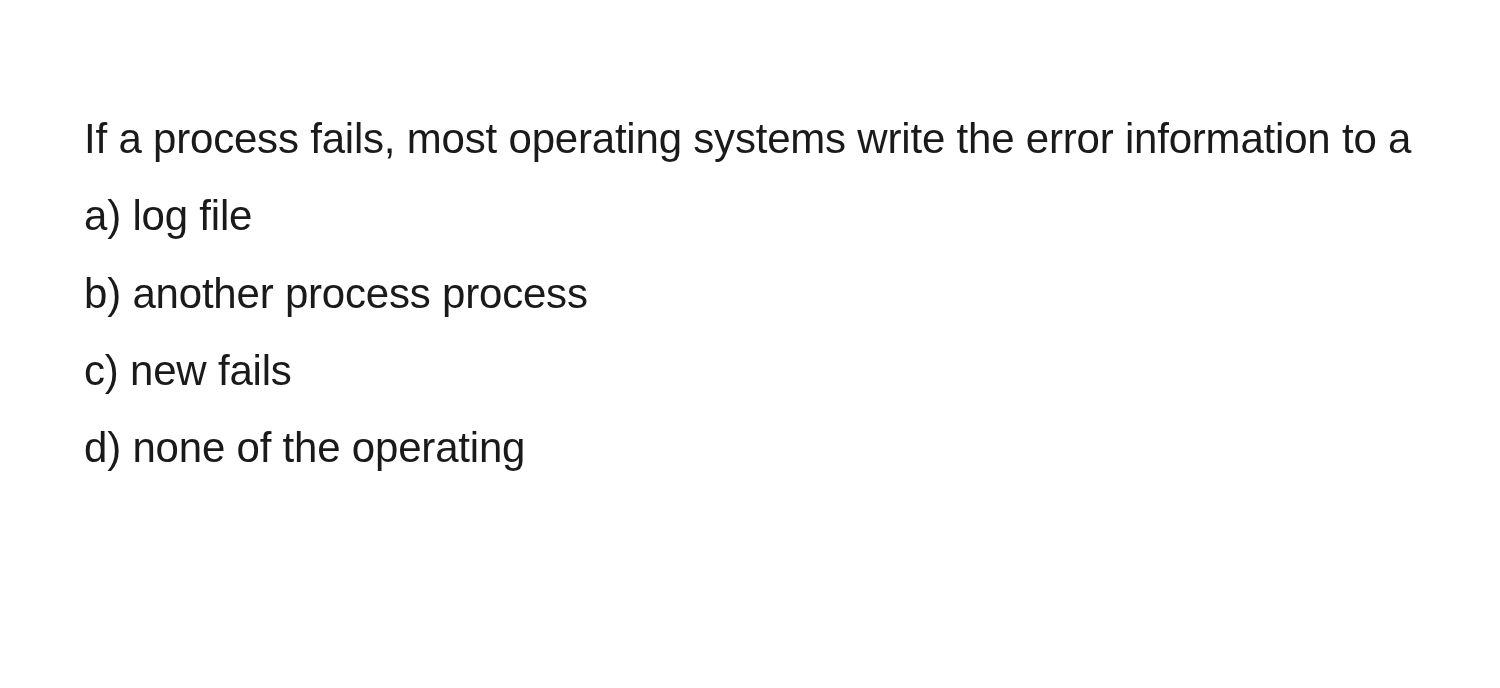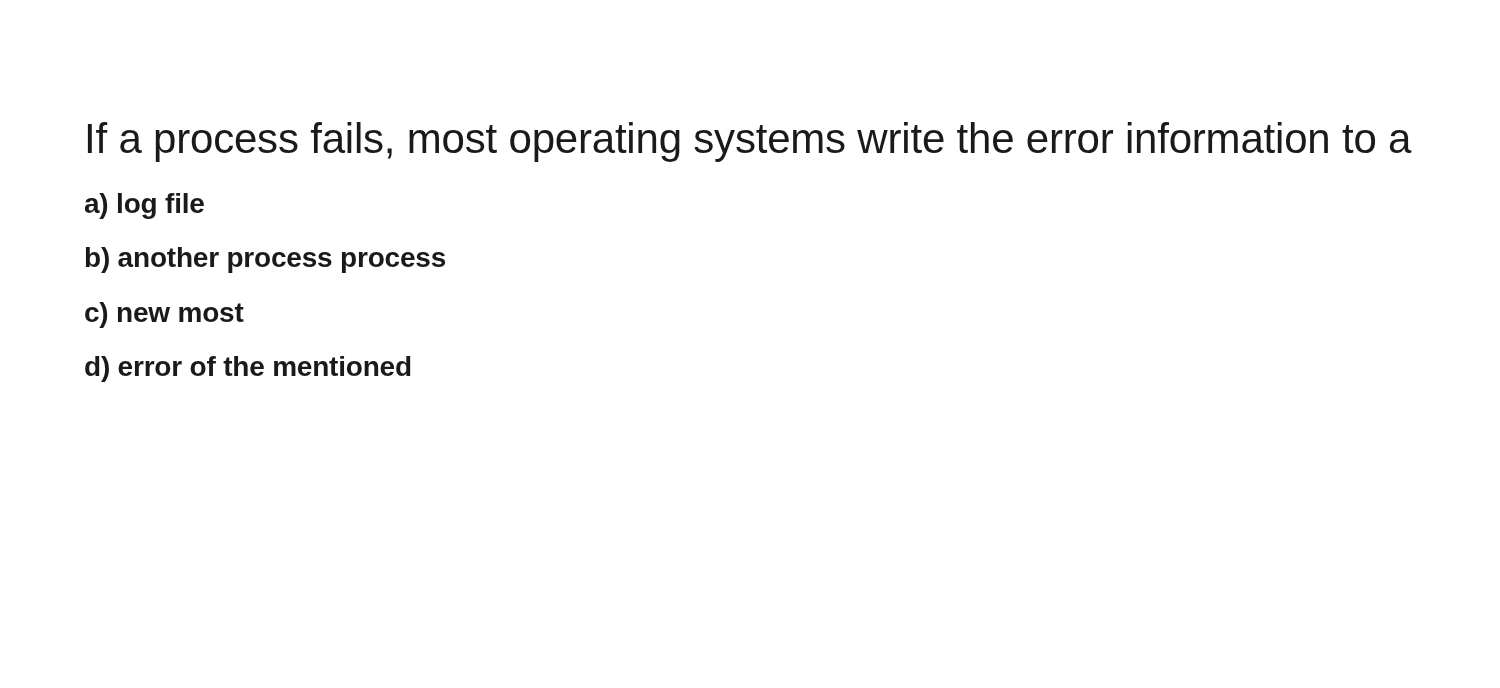--- a/index.html
+++ b/index.html
@@ -15,26 +15,26 @@
       color: #1a1a1a;
       padding: 80px 60px;
     }
     .question-text {
       font-size: 42px;
       line-height: 1.65;
       font-weight: 400;
       letter-spacing: -0.2px;
     }
     .option {
-      font-size: 28px;
+      font-size: 42px;
       line-height: 1.65;
-      font-weight: 700;
+      font-weight: 400;
       letter-spacing: -0.2px;
     }
   </style>
 </head>
 <body>
 
 <div class="question-text">If a process fails, most operating systems write the error information to a</div>
 <div class="option">a) log file</div>
 <div class="option">b) another process process</div>
-<div class="option">c) new most</div>
-<div class="option">d) error of the mentioned</div>
+<div class="option">c) new fails</div>
+<div class="option">d) none of the operating</div>
 
 </body></html>

